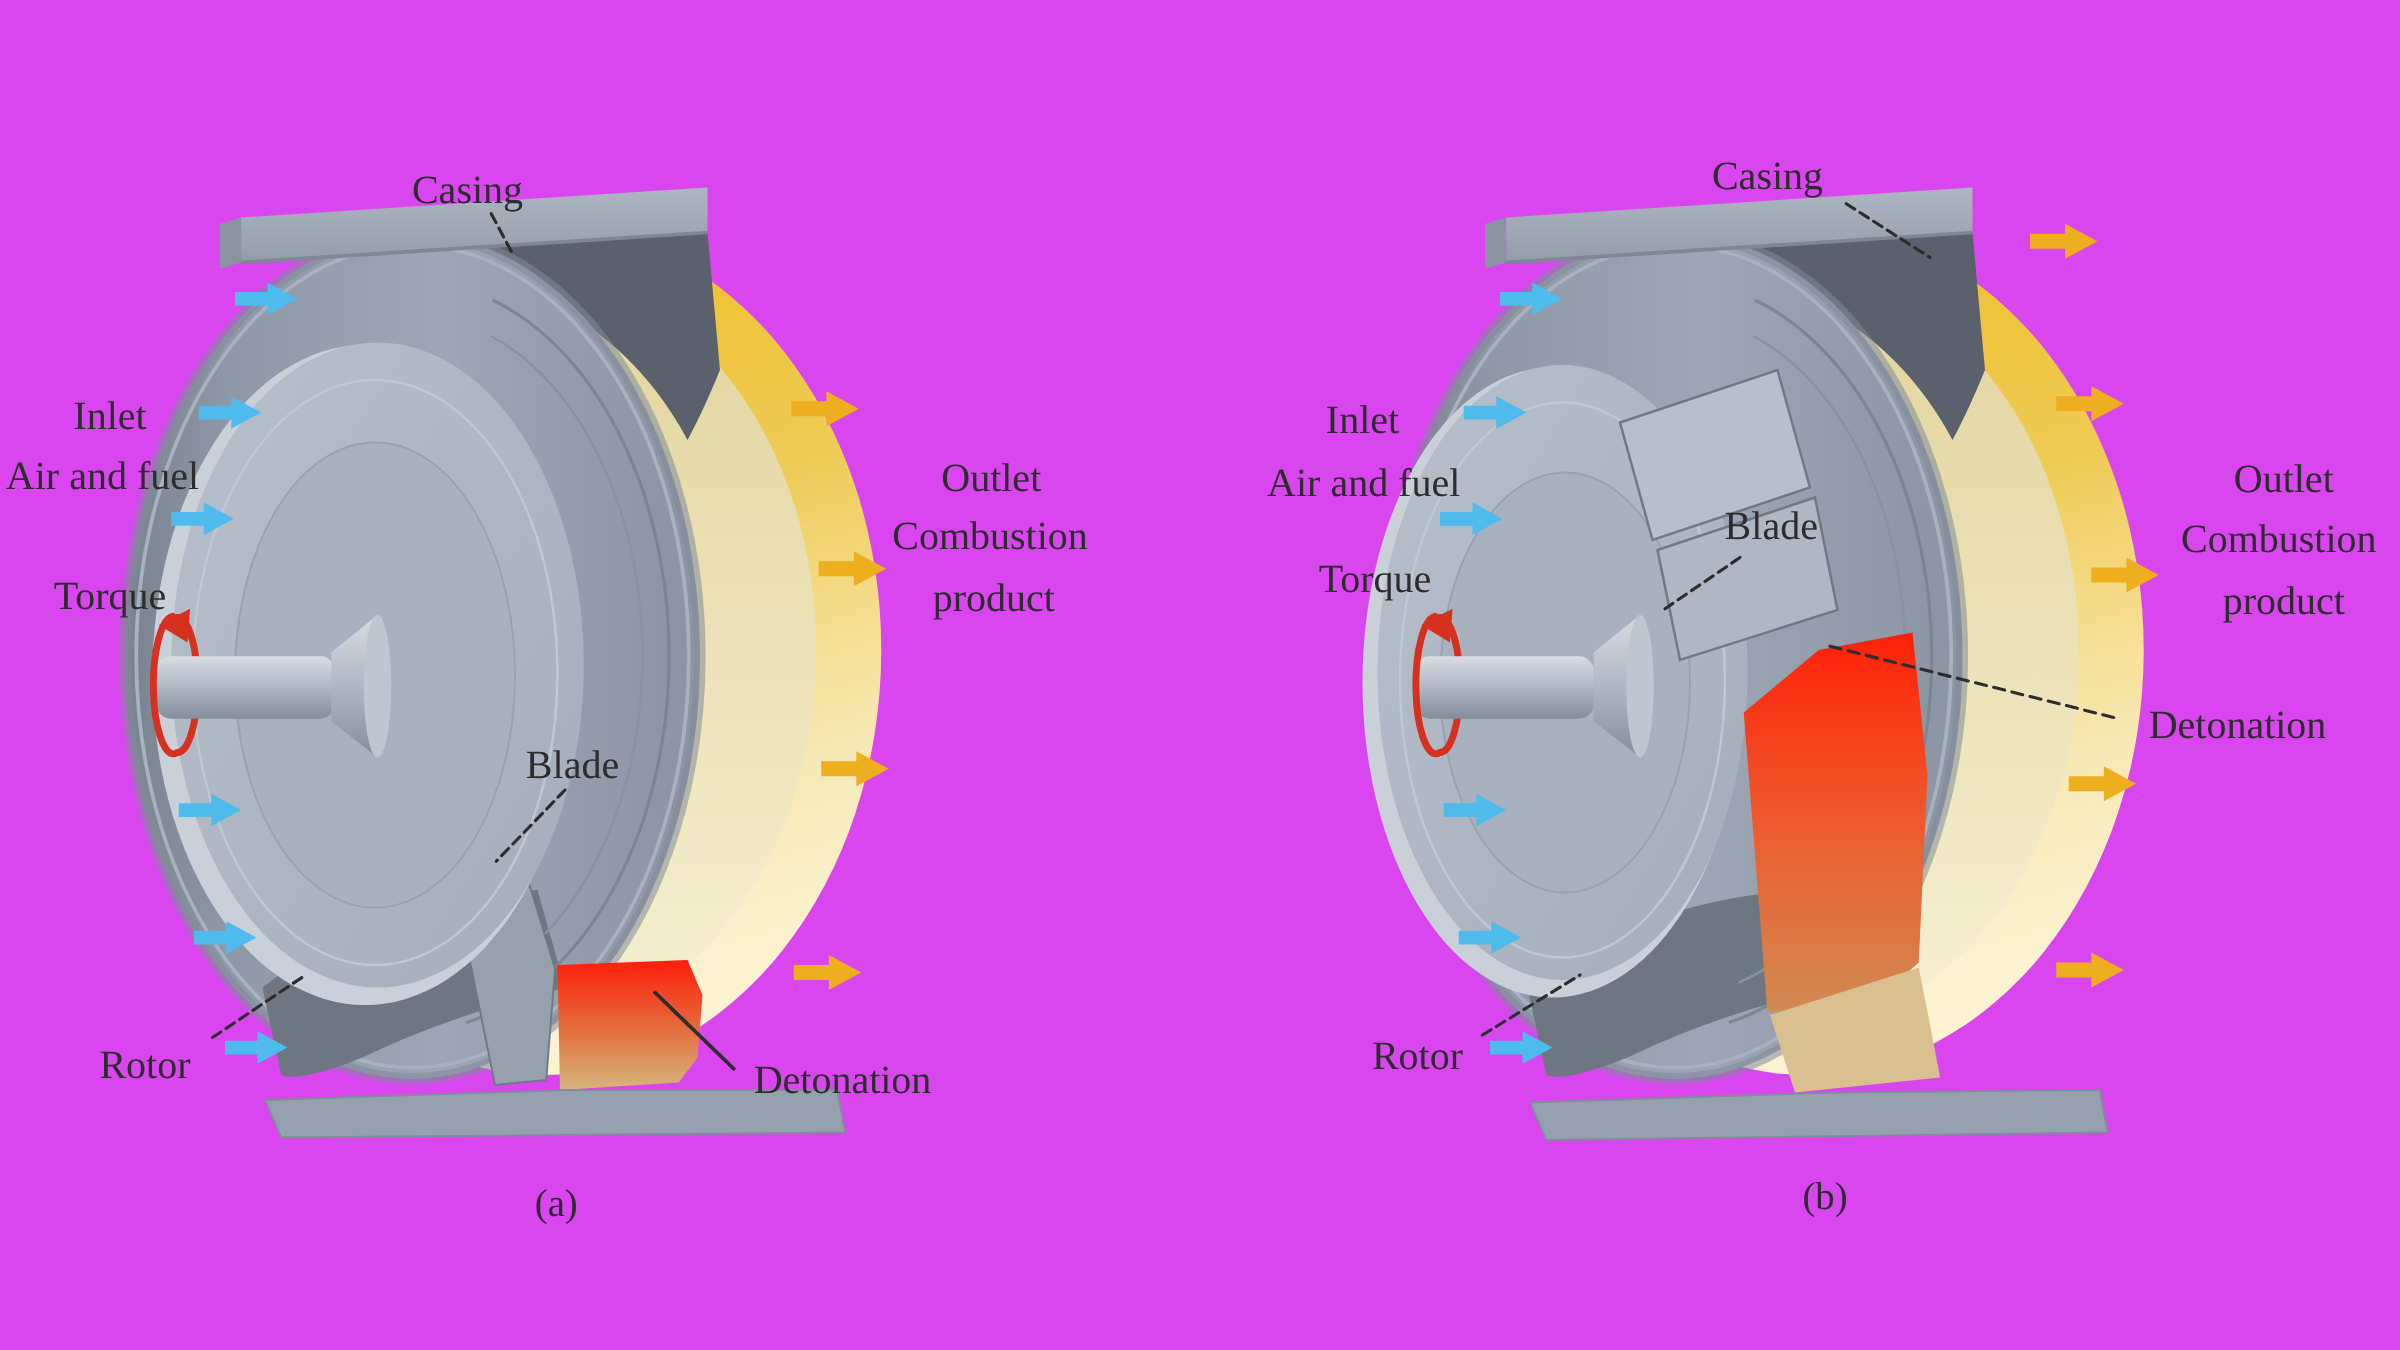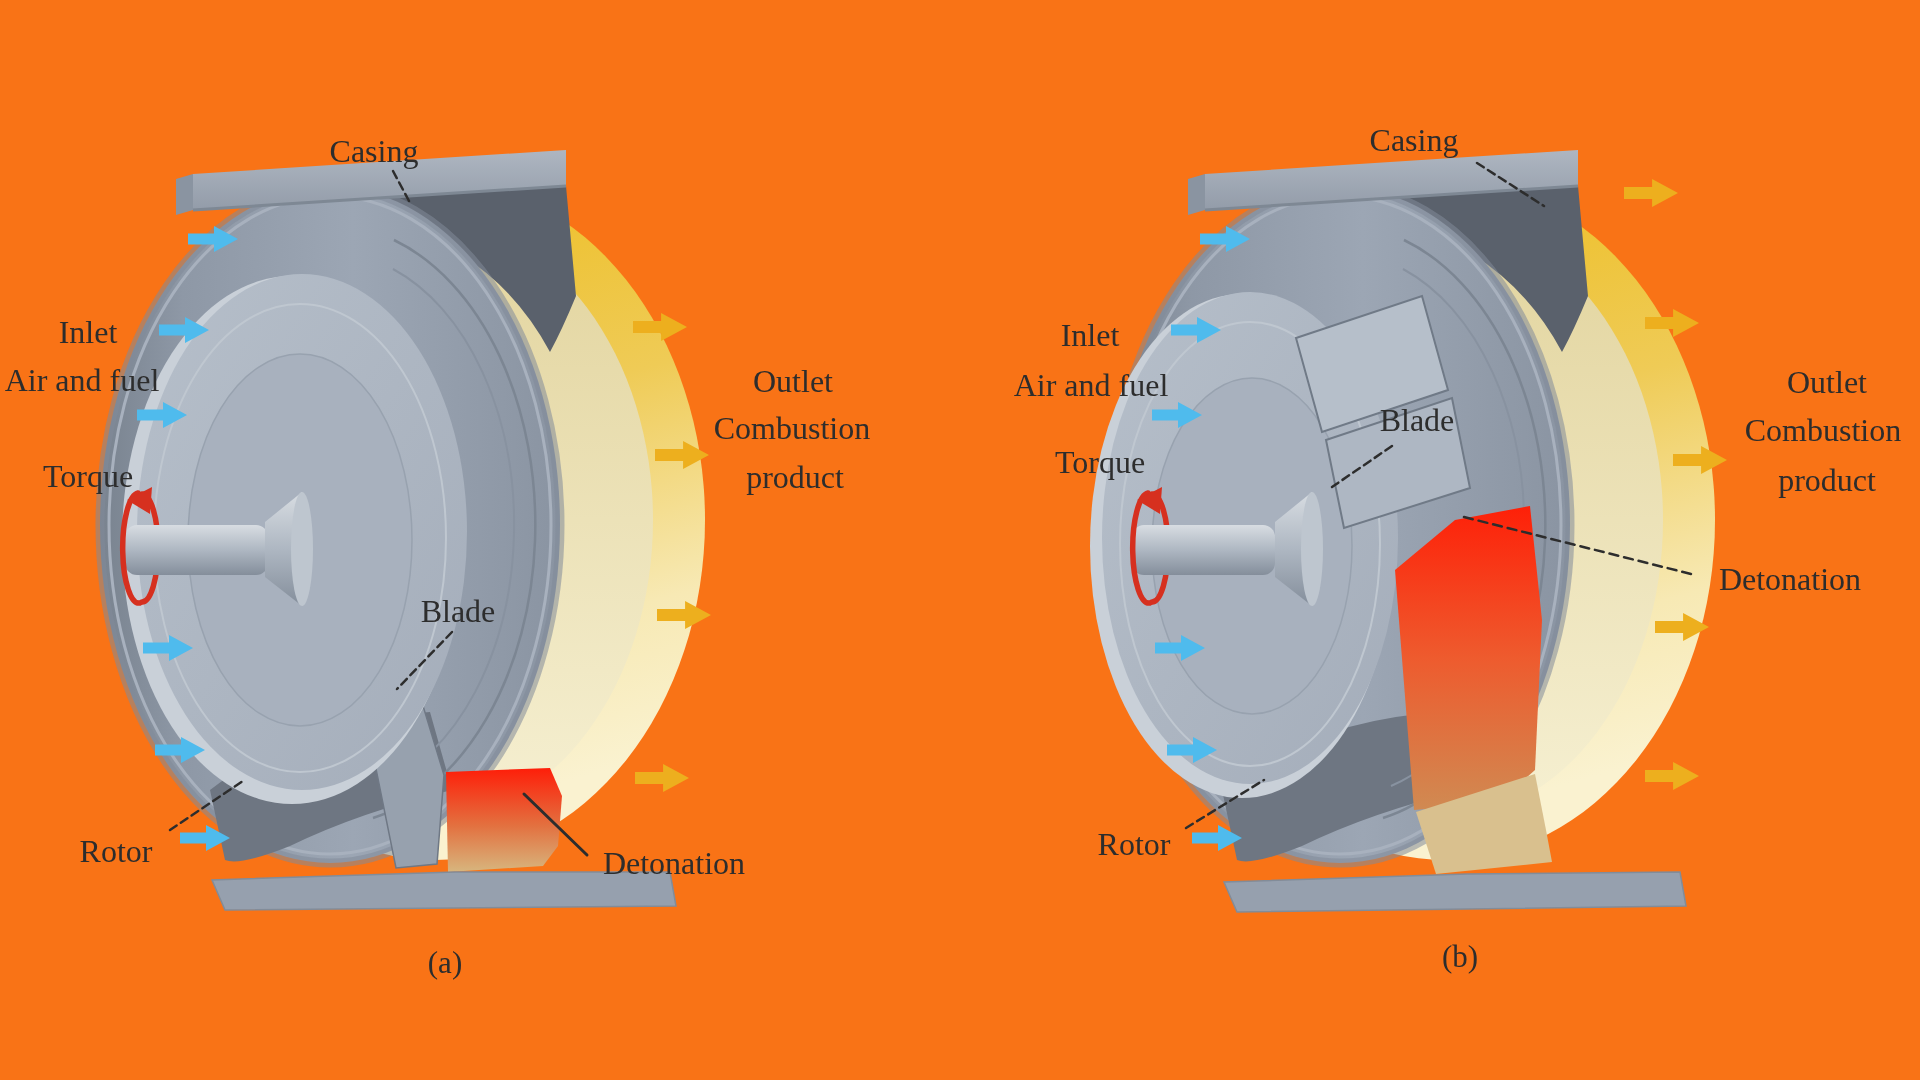--- a/index.html
+++ b/index.html
@@ -1,16 +1,16 @@
 <!DOCTYPE html>
 <html><head>
 <meta charset="utf-8">
 <style>
   html,body{margin:0;padding:0;background:#ffffff;}
-  .stage{position:relative;width:1920px;height:1080px;background:#f97316;overflow:hidden;
+  .stage{position:relative;width:1920px;height:1080px;background:#d946ef;overflow:hidden;
          font-family:"Liberation Serif", serif;text-align:center;}
   .stage svg{position:absolute;left:0;top:0;}
   .lbl{position:absolute;transform:translate(-50%,-50%);white-space:nowrap;
        font-size:32px;line-height:1.1;color:#2d2d2d;user-select:none;}
   .cap{font-size:31px;}
 </style>
 </head>
 <body>
 
 <div class="stage">

